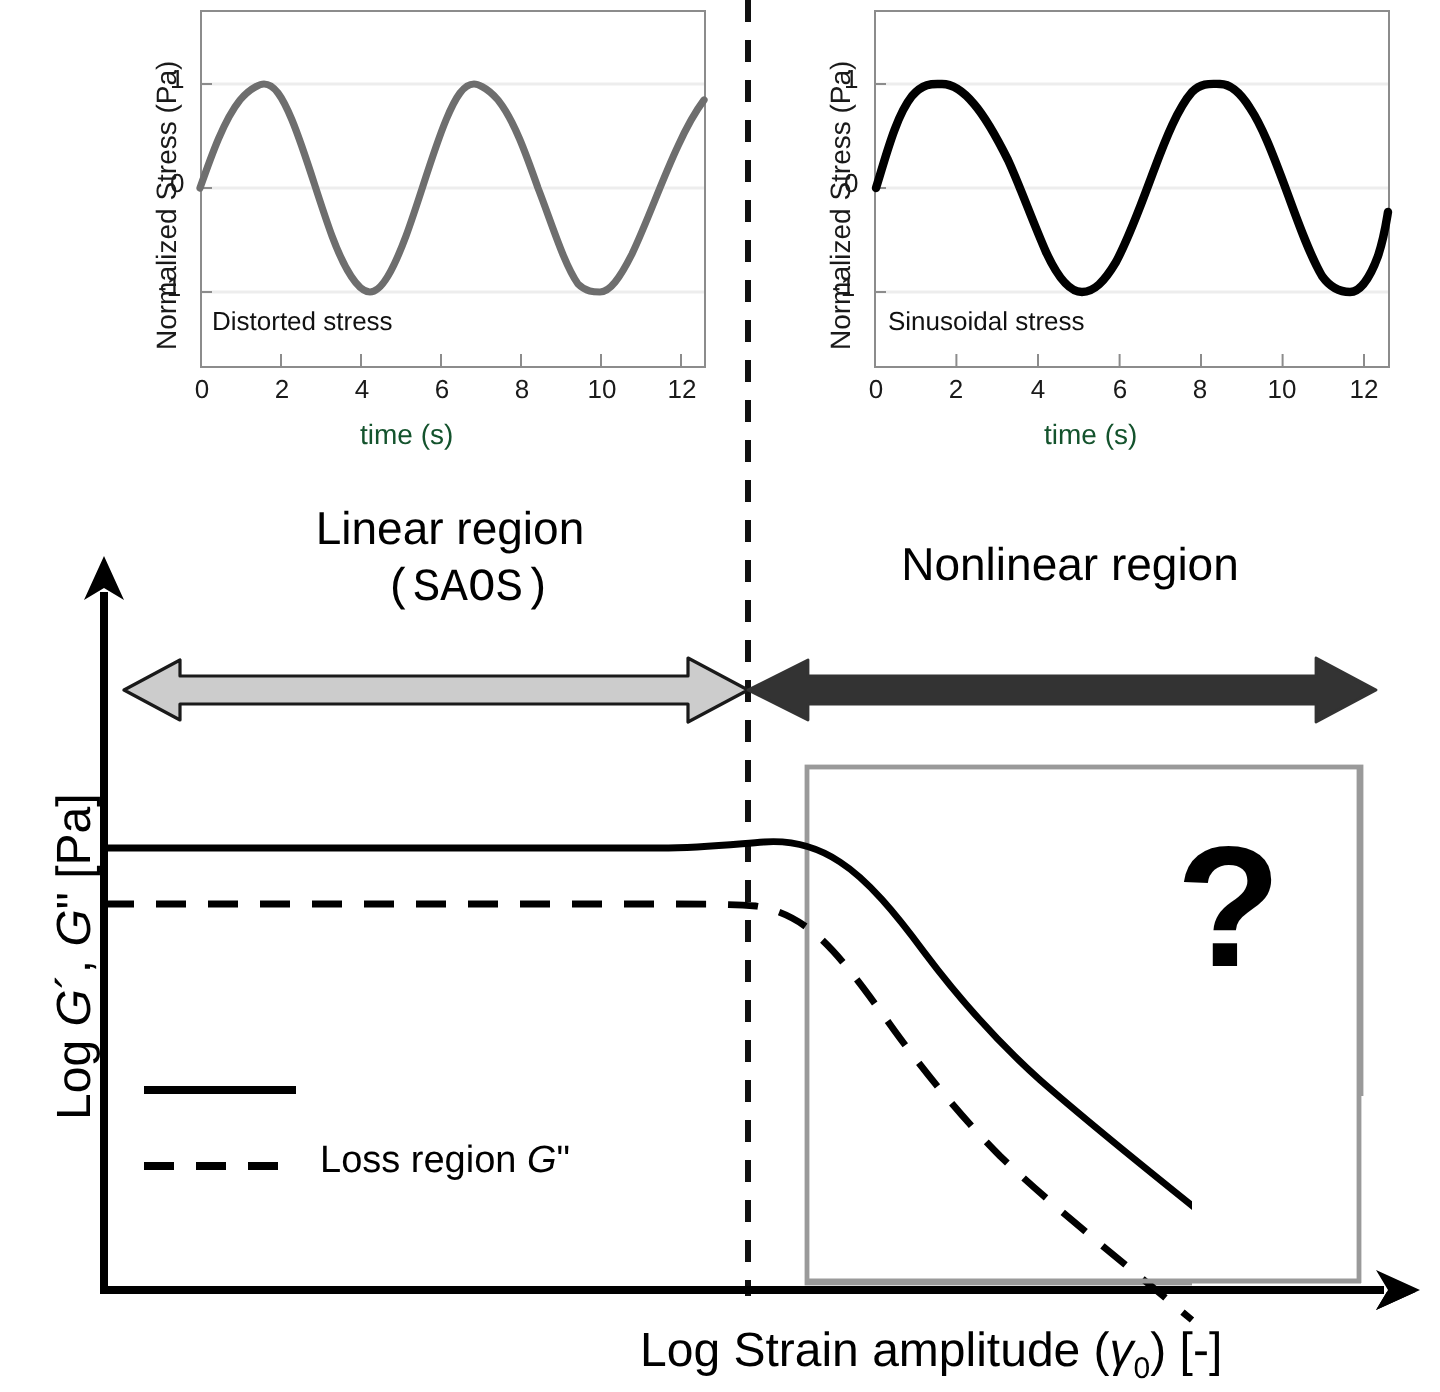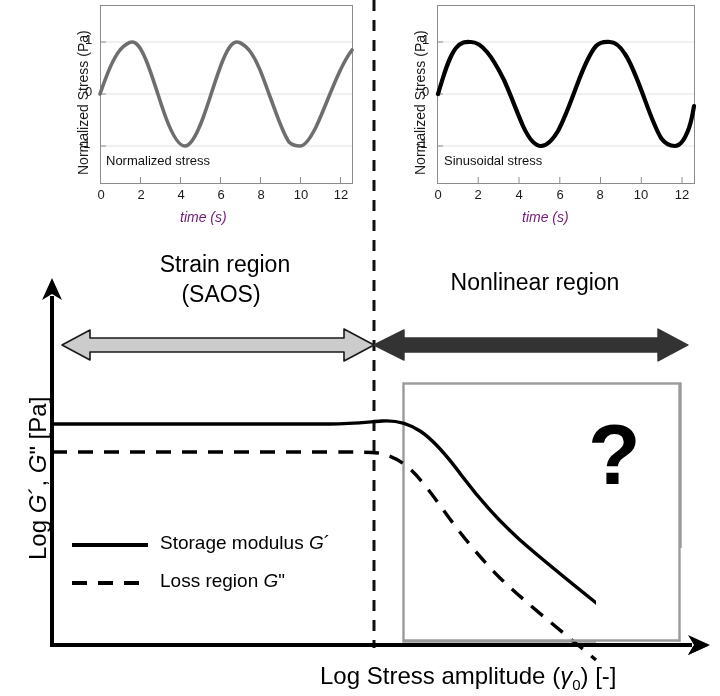--- a/index.html
+++ b/index.html
@@ -23,21 +23,21 @@
   .txt {
     position: absolute;
     white-space: nowrap;
     color: #000;
     line-height: 1.15;
   }
   .ctr { text-align: center; }
 
   
   .axis-tick { font-size: 13px; color: #1a1a1a; }
-  .axis-title { font-size: 14px; color: #701a75; font-style: italic; }
+  .axis-title { font-size: 14px; color: #14532d; }
   .inset-caption { font-size: 13px; color: #111; }
   .ylab-rot {
     transform: rotate(-90deg);
     transform-origin: 0 0;
     font-size: 14px;
     color: #1a1a1a;
   }
 
   
   .region-label {
@@ -125,21 +125,21 @@
     <div class="txt axis-tick ctr" style="left:132px; top:188px; width:18px;">2</div>
     <div class="txt axis-tick ctr" style="left:172px; top:188px; width:18px;">4</div>
     <div class="txt axis-tick ctr" style="left:212px; top:188px; width:18px;">6</div>
     <div class="txt axis-tick ctr" style="left:252px; top:188px; width:18px;">8</div>
     <div class="txt axis-tick ctr" style="left:291px; top:188px; width:20px;">10</div>
     <div class="txt axis-tick ctr" style="left:331px; top:188px; width:20px;">12</div>
 
     <div class="txt axis-title" style="left:180px; top:209px;">time (s)</div>
     <div class="txt ylab-rot" style="left:75px; top:175px;">Normalized Stress (Pa)</div>
 
-    <div class="txt inset-caption" style="left:106px; top:154px;">Normalized stress</div>
+    <div class="txt inset-caption" style="left:106px; top:154px;">Distorted stress</div>
   </div>
 
   <div class="abs" style="left:374px; top:0px; width:346px; height:230px;">
 
     <svg width="346" height="230" viewBox="0 0 346 230">
 
       <rect x="63.5" y="5.5" width="257" height="178" fill="#ffffff" stroke="#8c8c8c" stroke-width="1"></rect>
 
       <line x1="64" y1="42" x2="320" y2="42" stroke="#ededed" stroke-width="1.4"></line>
       <line x1="64" y1="94" x2="320" y2="94" stroke="#ededed" stroke-width="1.4"></line>
@@ -189,22 +189,22 @@
     <div class="txt axis-tick ctr" style="left:217px; top:188px; width:18px;">8</div>
     <div class="txt axis-tick ctr" style="left:257px; top:188px; width:20px;">10</div>
     <div class="txt axis-tick ctr" style="left:298px; top:188px; width:20px;">12</div>
 
     <div class="txt axis-title" style="left:148px; top:209px;">time (s)</div>
     <div class="txt ylab-rot" style="left:38px; top:175px;">Normalized Stress (Pa)</div>
 
     <div class="txt inset-caption" style="left:70px; top:154px;">Sinusoidal stress</div>
   </div>
 
-  <div class="txt region-label" style="left:110px; top:250px; width:230px;">Strain region</div>
-  <div class="txt region-label" style="left:106px; top:280px; width:230px;">(SAOS)</div>
+  <div class="txt region-label" style="left:110px; top:250px; width:230px;">Linear region</div>
+  <div class="txt region-label" style="left:119px; top:280px; width:230px;font-family:Liberation Mono, monospace;">(SAOS)</div>
 
   <div class="txt region-label" style="left:410px; top:240px; width:250px;margin-top:28px;">Nonlinear region</div>
 
   <svg class="abs" style="left:0px; top:0px;" width="720" height="696" viewBox="0 0 720 696">
 
     <line x1="374" y1="0" x2="374" y2="648" stroke="#111111" stroke-width="3" stroke-dasharray="11 9"></line>
 
     <path d="M 62,345 L 90,330 L 90,338 L 344,338 L 344,329 L 374,345 L 344,361 L 344,352 L 90,352 L 90,360 Z" fill="#cccccc" stroke="#1a1a1a" stroke-width="1.6" stroke-linejoin="round"></path>
 
     <path d="M 374,345 L 404,330 L 404,338 L 658,338 L 658,329 L 688,345 L 658,361 L 658,352 L 404,352 L 404,360 Z" fill="#333333" stroke="#333333" stroke-width="1.4" stroke-linejoin="round"></path>
@@ -241,21 +241,20 @@
 
   <svg class="abs" style="left:0px; top:0px;" width="720" height="696" viewBox="0 0 720 696">
     <line x1="679.5" y1="383.5" x2="679.5" y2="641.5" stroke="#9a9a9a" stroke-width="2.4"></line>
     <line x1="403.5" y1="640.5" x2="680.5" y2="640.5" stroke="#9a9a9a" stroke-width="2.4"></line>
     <line x1="50" y1="645" x2="692" y2="645" stroke="#000000" stroke-width="4"></line>
     <path d="M 710,645 L 688,655 L 694,645 L 688,635 Z" fill="#000000"></path>
   </svg>
 
   <div class="txt qmark" style="left:588px; top:405px;">?</div>
 
-  <div class="txt legend-text" style="left:160px; top:532px;"><span>Storage modulus </span><span class="ital">G</span><span>´</span></div>
 
   <div class="txt legend-text" style="left:160px; top:570px;"><span>Loss region </span><span class="ital">G</span><span>ʺ</span></div>
 
   <div class="txt main-ylab" style="left:24px; top:560px;"><span class="upright">Log </span><span>G</span><span class="upright">´</span><span class="upright">, </span><span>G</span><span class="upright">ʺ</span><span class="upright"> [Pa]</span></div>
 
-  <div class="txt main-xlab" style="left:320px; top:662px;"><span>Log Stress amplitude (</span><span class="ital">γ</span><sub style="font-size:15px;">0</sub><span>) [-]</span></div>
+  <div class="txt main-xlab" style="left:320px; top:662px;"><span>Log Strain amplitude (</span><span class="ital">γ</span><sub style="font-size:15px;">0</sub><span>) [-]</span></div>
 
 </div>
 
 </body></html>

